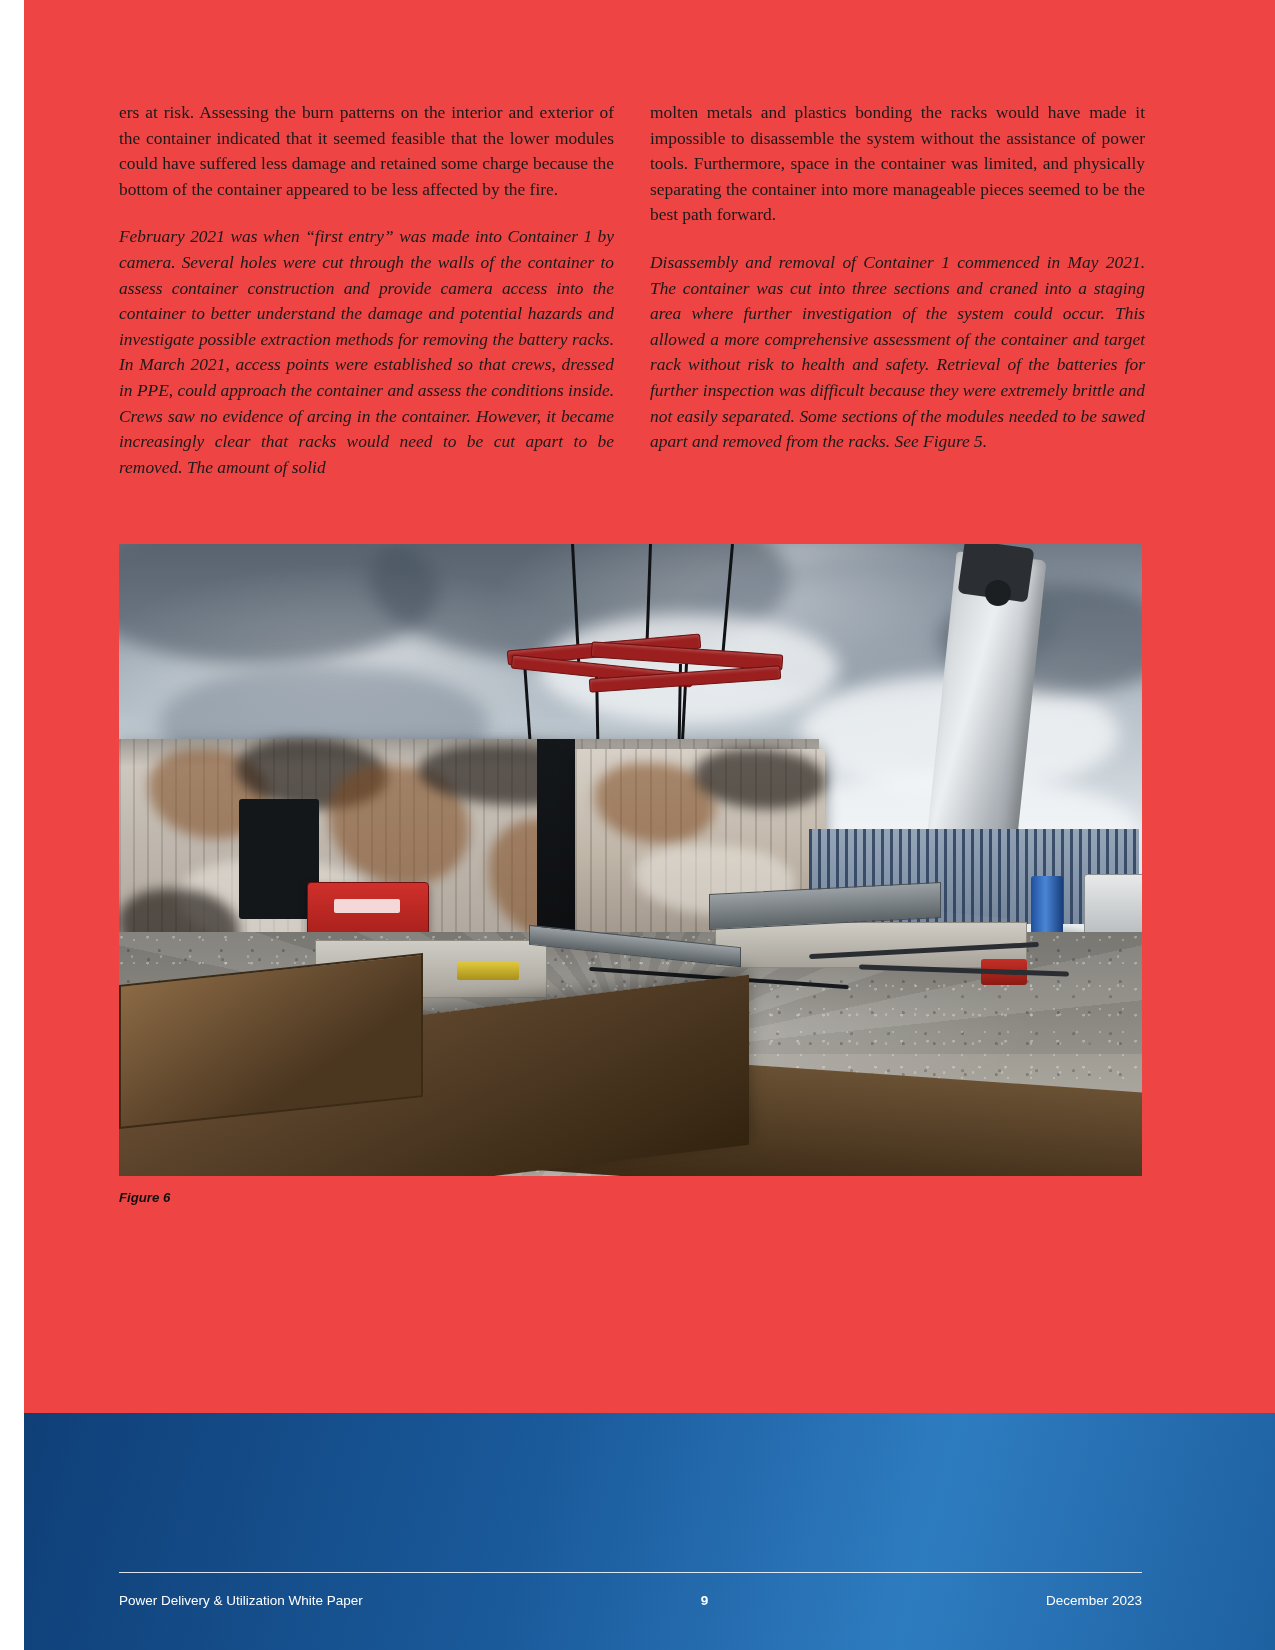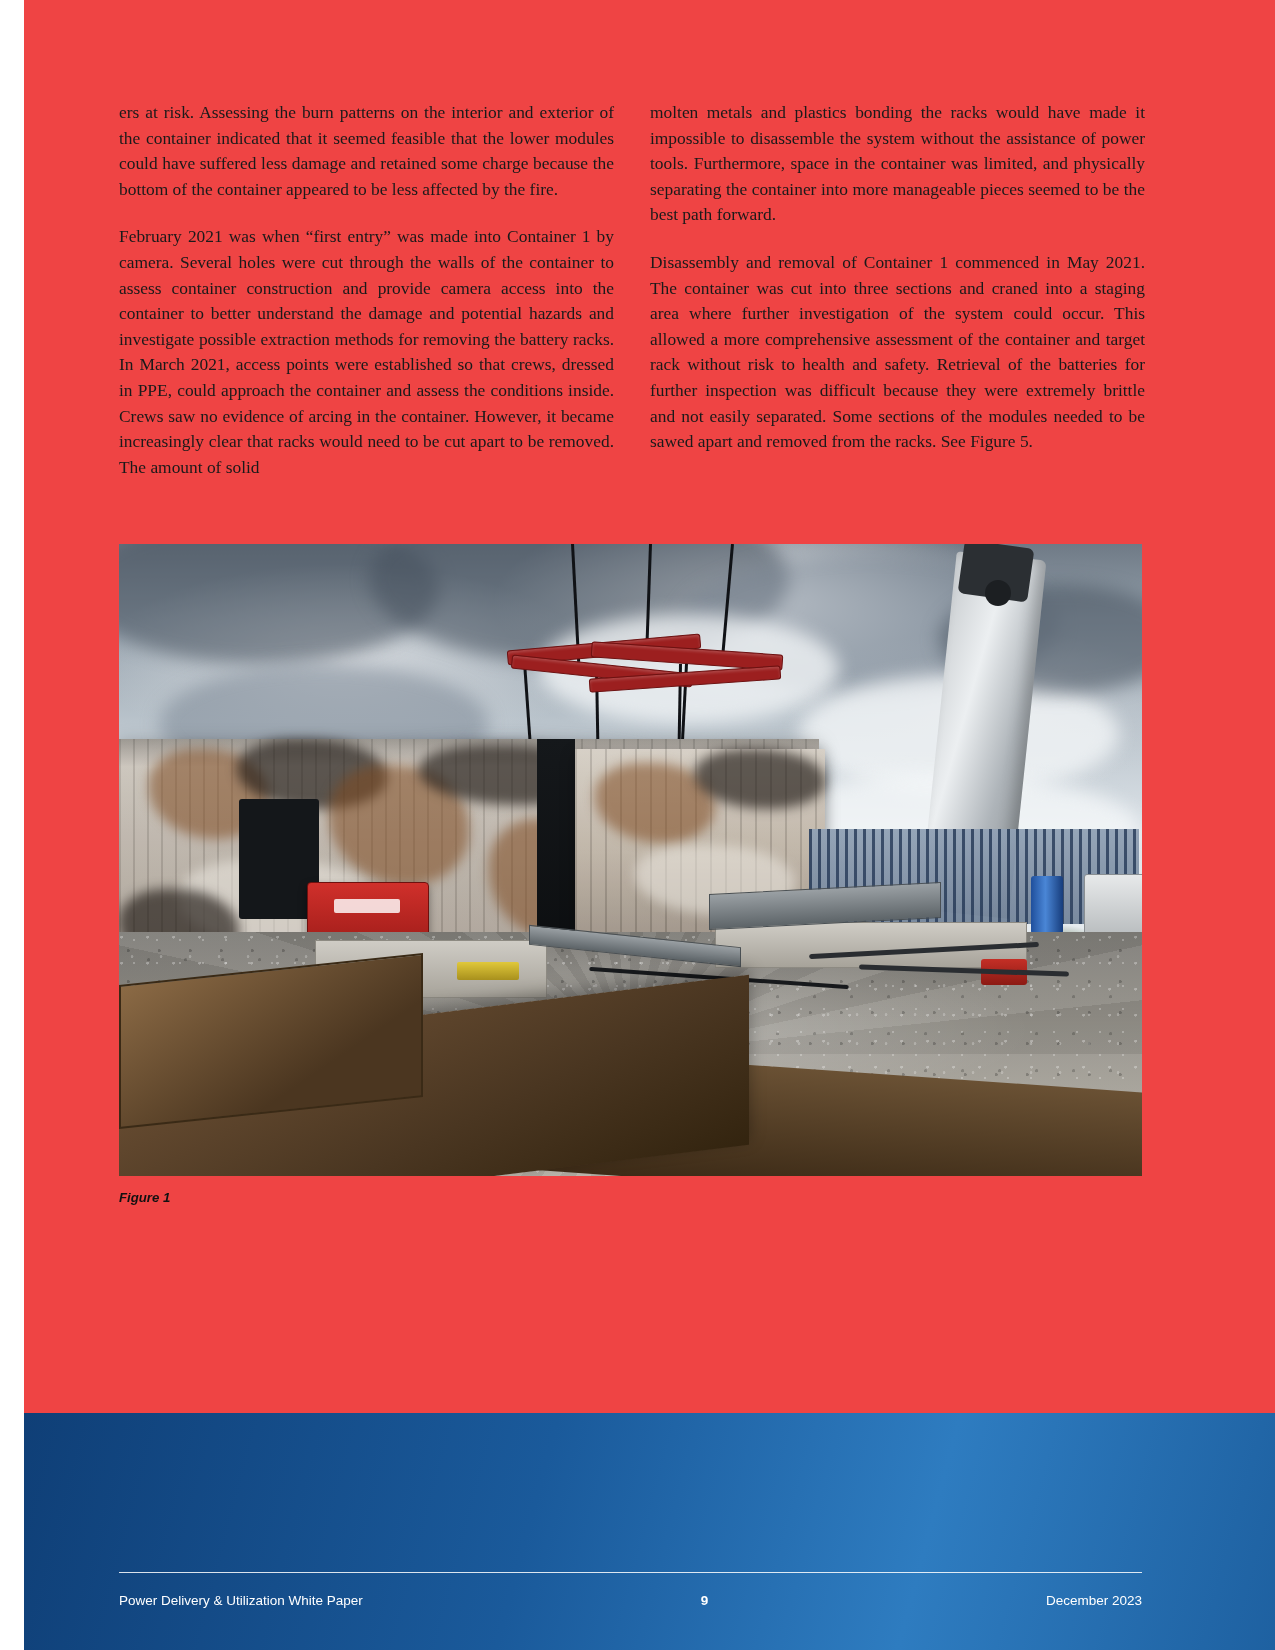--- a/index.html
+++ b/index.html
@@ -32,21 +32,21 @@
   }
   .col p {
     margin: 0 0 22px 0;
     font-size: 17.4px;
     line-height: 25.6px;
     text-align: justify;
     text-justify: inter-word;
     hyphens: manual;
     font-family: "Liberation Serif", serif;
   }
-  .col p:last-child { margin-bottom: 0; }
+  .col p:last-child { margin-bottom: 0; font-style: italic; }
 
   
   .figure {
     position: absolute;
     left: 95px;
     top: 544px;
     width: 1023px;
   }
   .figure-img {
     position: relative;
@@ -420,21 +420,21 @@
       <div class="cable" style="left:470px; top:432px; width:260px; transform:rotate(4deg);"></div>
       <div class="hose" style="left:690px; top:404px; width:230px; transform:rotate(-3deg);"></div>
       <div class="hose" style="left:740px; top:424px; width:210px; transform:rotate(2deg);"></div>
 
       <div class="fg-frame2"></div>
       <div class="fg-frame"></div>
       <div class="fg-box"></div>
     </div>
 
     <figcaption class="figure-caption">
-      <div>Figure 1</div>
+      <div>Figure 6</div>
     </figcaption>
   </figure>
 
   <div class="footer-band"></div>
   <div class="footer-rule"></div>
   <div class="footer-row">
     <span class="footer-left">Power Delivery &amp; Utilization White Paper</span>
     <span class="footer-center">9</span>
     <span class="footer-right">December 2023</span>
   </div>

